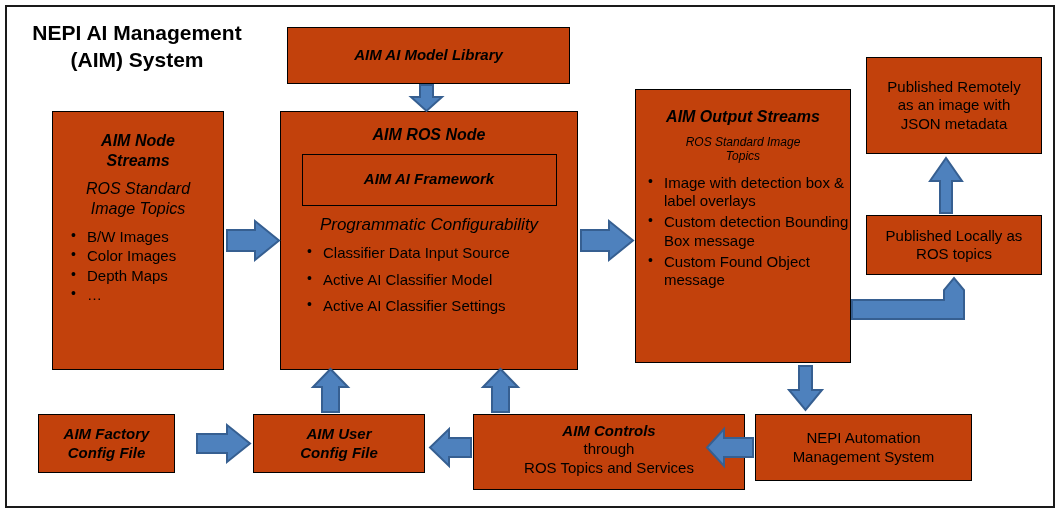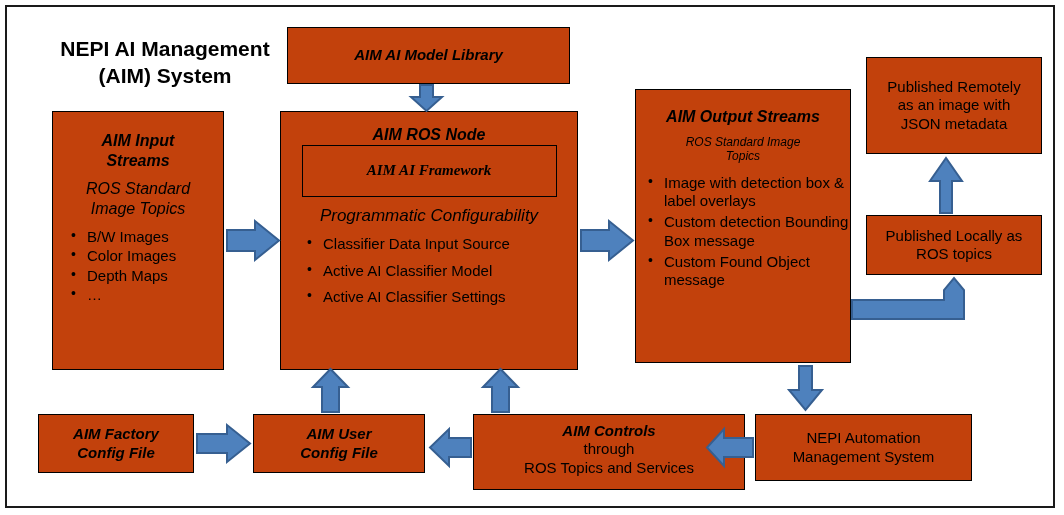--- a/index.html
+++ b/index.html
@@ -97,44 +97,44 @@
     pointer-events: none;
   }
 </style>
 </head>
 <body>
 
 <div id="canvas">
 
   <div class="outer-frame"></div>
 
-  <div id="page-title" style="left:40px; top:20px; width:250px;margin-top:16px;">NEPI AI Management
+  <div id="page-title" style="left:12px; top:20px; width:250px;">NEPI AI Management
 (AIM) System</div>
 
   <div class="box center-v" style="left:287px; top:27px; width:283px; height:57px;">
     <div class="title-b" style="font-size:15px;">AIM AI Model Library</div>
   </div>
 
   <div class="box" style="left:52px; top:111px; width:172px; height:259px; padding-top:19px;">
-    <div class="title-b" style="font-size:16px;">AIM Input
+    <div class="title-b" style="font-size:16px;">AIM Node
 Streams</div>
     <div class="sub-i" style="font-size:16px; margin-top:9px;">ROS Standard
 Image Topics</div>
     <ul class="bul" style="font-size:15px; margin-top:10px; padding-left:18px;">
       <li>B/W Images</li>
       <li>Color Images</li>
       <li>Depth Maps</li>
       <li>…</li>
     </ul>
   </div>
 
   <div class="box" style="left:280px; top:111px; width:298px; height:259px; padding-top:13px;">
     <div class="title-b" style="font-size:16px;">AIM ROS Node</div>
 
-    <div class="box center-v" style="position:relative; left:0; top:0; width:255px; height:52px;font-family:Liberation Serif, serif;">
+    <div class="box center-v" style="position:relative; left:0; top:0; margin-top:9px; width:255px; height:52px;">
       <div class="title-b" style="font-size:15px;">AIM AI Framework</div>
     </div>
 
     <div class="sub-i" style="font-size:17px; margin-top:9px;">Programmatic Configurability</div>
 
     <ul class="bul" style="font-size:15px; margin-top:9px; padding-left:26px;">
       <li style="margin-bottom:8px;">Classifier Data Input Source</li>
       <li style="margin-bottom:8px;">Active AI Classifier Model</li>
       <li>Active AI Classifier Settings</li>
     </ul>
@@ -155,21 +155,21 @@
     <div class="plain" style="font-size:15px;">Published Remotely
 as an image with
 JSON metadata</div>
   </div>
 
   <div class="box center-v" style="left:866px; top:215px; width:176px; height:60px;">
     <div class="plain" style="font-size:15px;">Published Locally as
 ROS topics</div>
   </div>
 
-  <div class="box center-v" style="left:38px; top:414px; width:156px; height:59px;">
+  <div class="box center-v" style="left:38px; top:414px; width:137px; height:59px;">
     <div class="title-b" style="font-size:15px;">AIM Factory
 Config File</div>
   </div>
 
   <div class="box center-v" style="left:253px; top:414px; width:172px; height:59px;">
     <div class="title-b" style="font-size:15px;">AIM User
 Config File</div>
   </div>
 
   <div class="box" style="left:473px; top:414px; width:272px; height:76px; padding-top:7px;">

